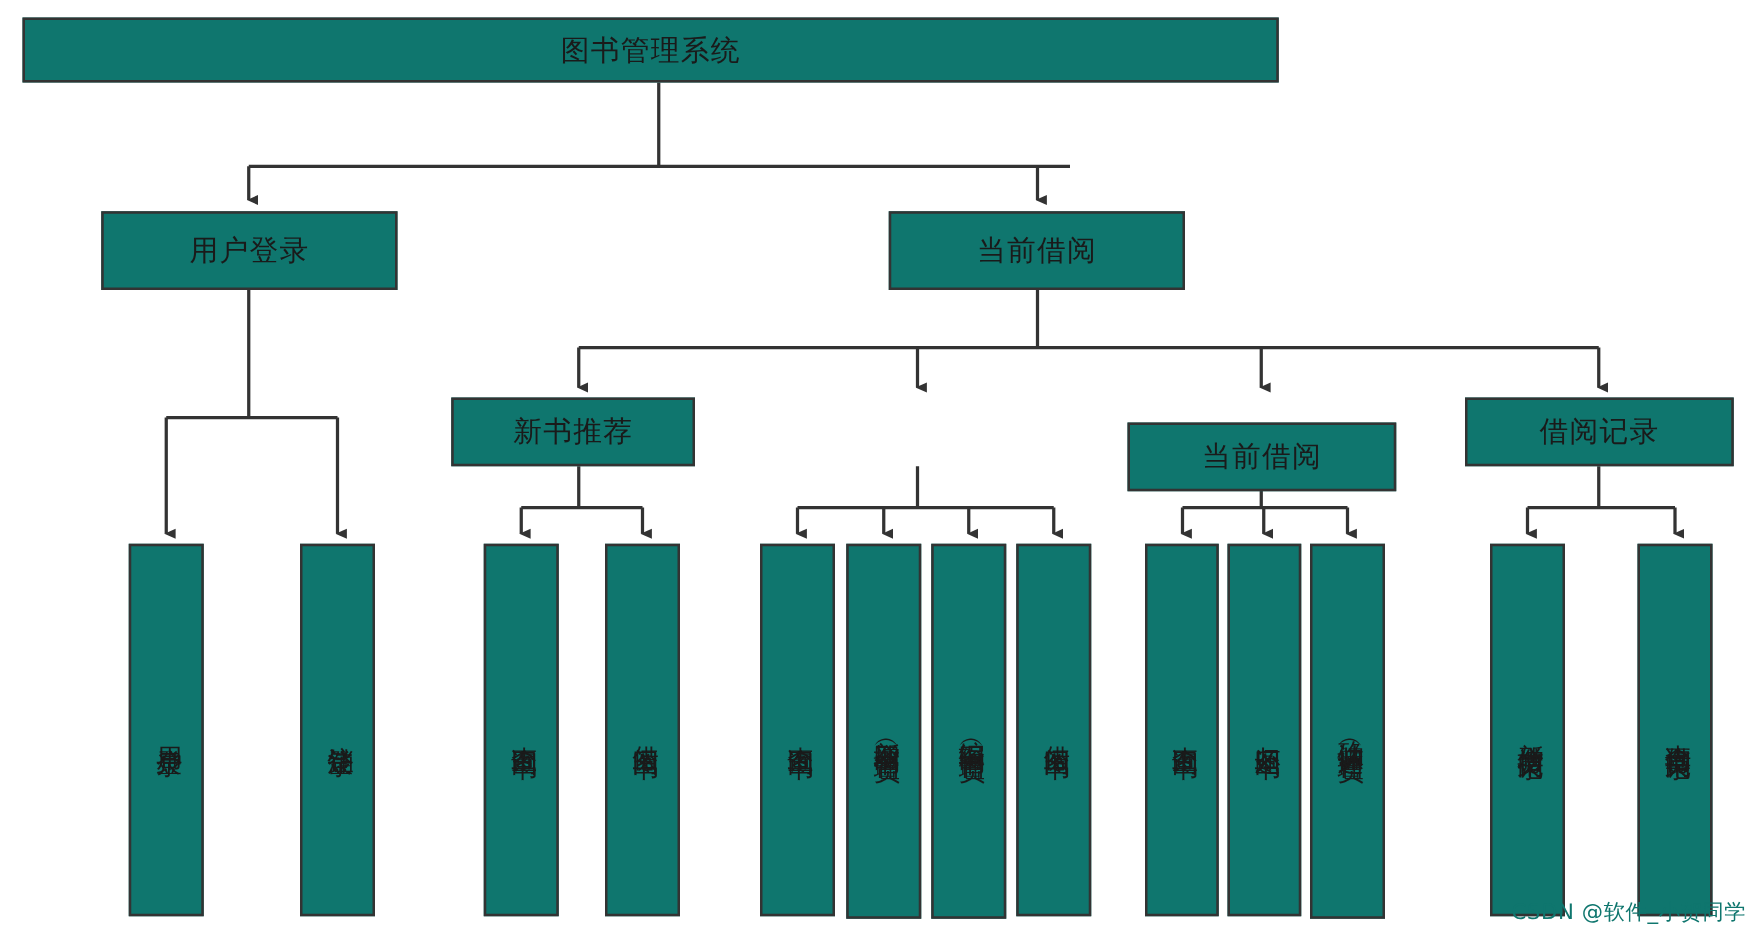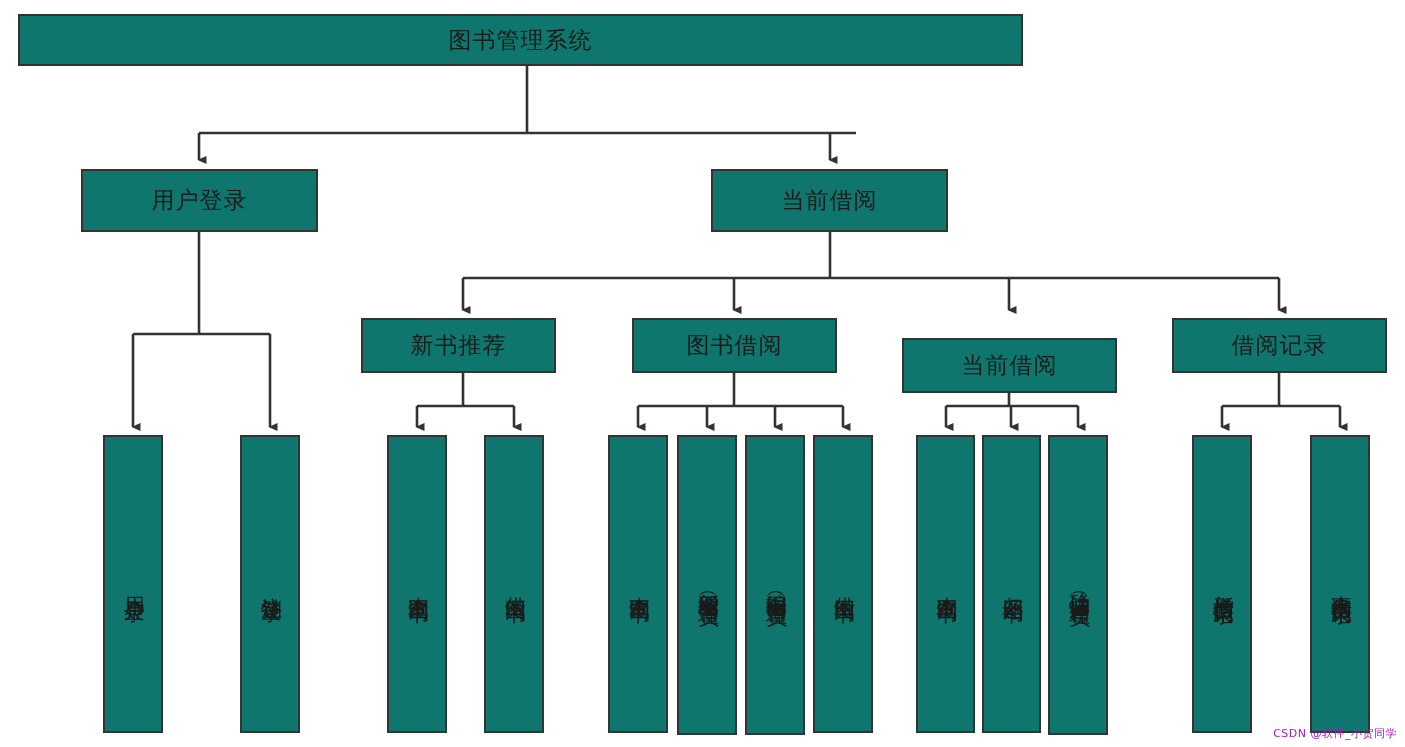--- a/index.html
+++ b/index.html
@@ -49,22 +49,22 @@
     left: 0;
     top: 0;
     width: 1405px;
     height: 747px;
     pointer-events: none;
   }
   .watermark {
     position: absolute;
     right: 8px;
     bottom: 6px;
-    font-size: 11px;
-    color: #a21caf;
+    font-size: 17px;
+    color: #0f766e;
     letter-spacing: 0.5px;
     white-space: nowrap;
   }
 </style>
 </head>
 <body>
 
 <div id="canvas">
 
   <svg class="links" viewBox="0 0 1405 747">
@@ -116,21 +116,20 @@
       <path d="M1340,406 L1340,427" marker-end="url(#arrow)"></path>
     </g>
   </svg>
 
   <div class="node horiz" id="n-root" style="left: 18px; top: 14px; width: 1005px; height: 52px;">图书管理系统</div>
 
   <div class="node horiz" id="n-l2-0" style="left: 81px; top: 169px; width: 237px; height: 63px;">用户登录</div>
   <div class="node horiz" id="n-l2-1" style="left: 711px; top: 169px; width: 237px; height: 63px;">当前借阅</div>
 
   <div class="node horiz" id="n-l3-0" style="left: 361px; top: 318px; width: 195px; height: 55px;">新书推荐</div>
-  <div class="node horiz" id="n-l3-1" style="left: 632px; top: 318px; width: 205px; height: 55px;">图书借阅</div>
   <div class="node horiz" id="n-l3-2" style="left: 902px; top: 318px; width: 215px; height: 55px; margin-top: 20px;">当前借阅</div>
   <div class="node horiz" id="n-l3-3" style="left: 1172px; top: 318px; width: 215px; height: 55px; text-align: right;">借阅记录</div>
 
   <div class="node vert" id="n-leaf-0" style="left: 103px; top: 435px; width: 60px; height: 298px;">
       <span class="vtext">用户登录</span>
     </div>
   <div class="node vert" id="n-leaf-1" style="left: 240px; top: 435px; width: 60px; height: 298px;">
       <span class="vtext">注销登录</span>
     </div>
   <div class="node vert" id="n-leaf-2" style="left: 387px; top: 435px; width: 60px; height: 298px;">

